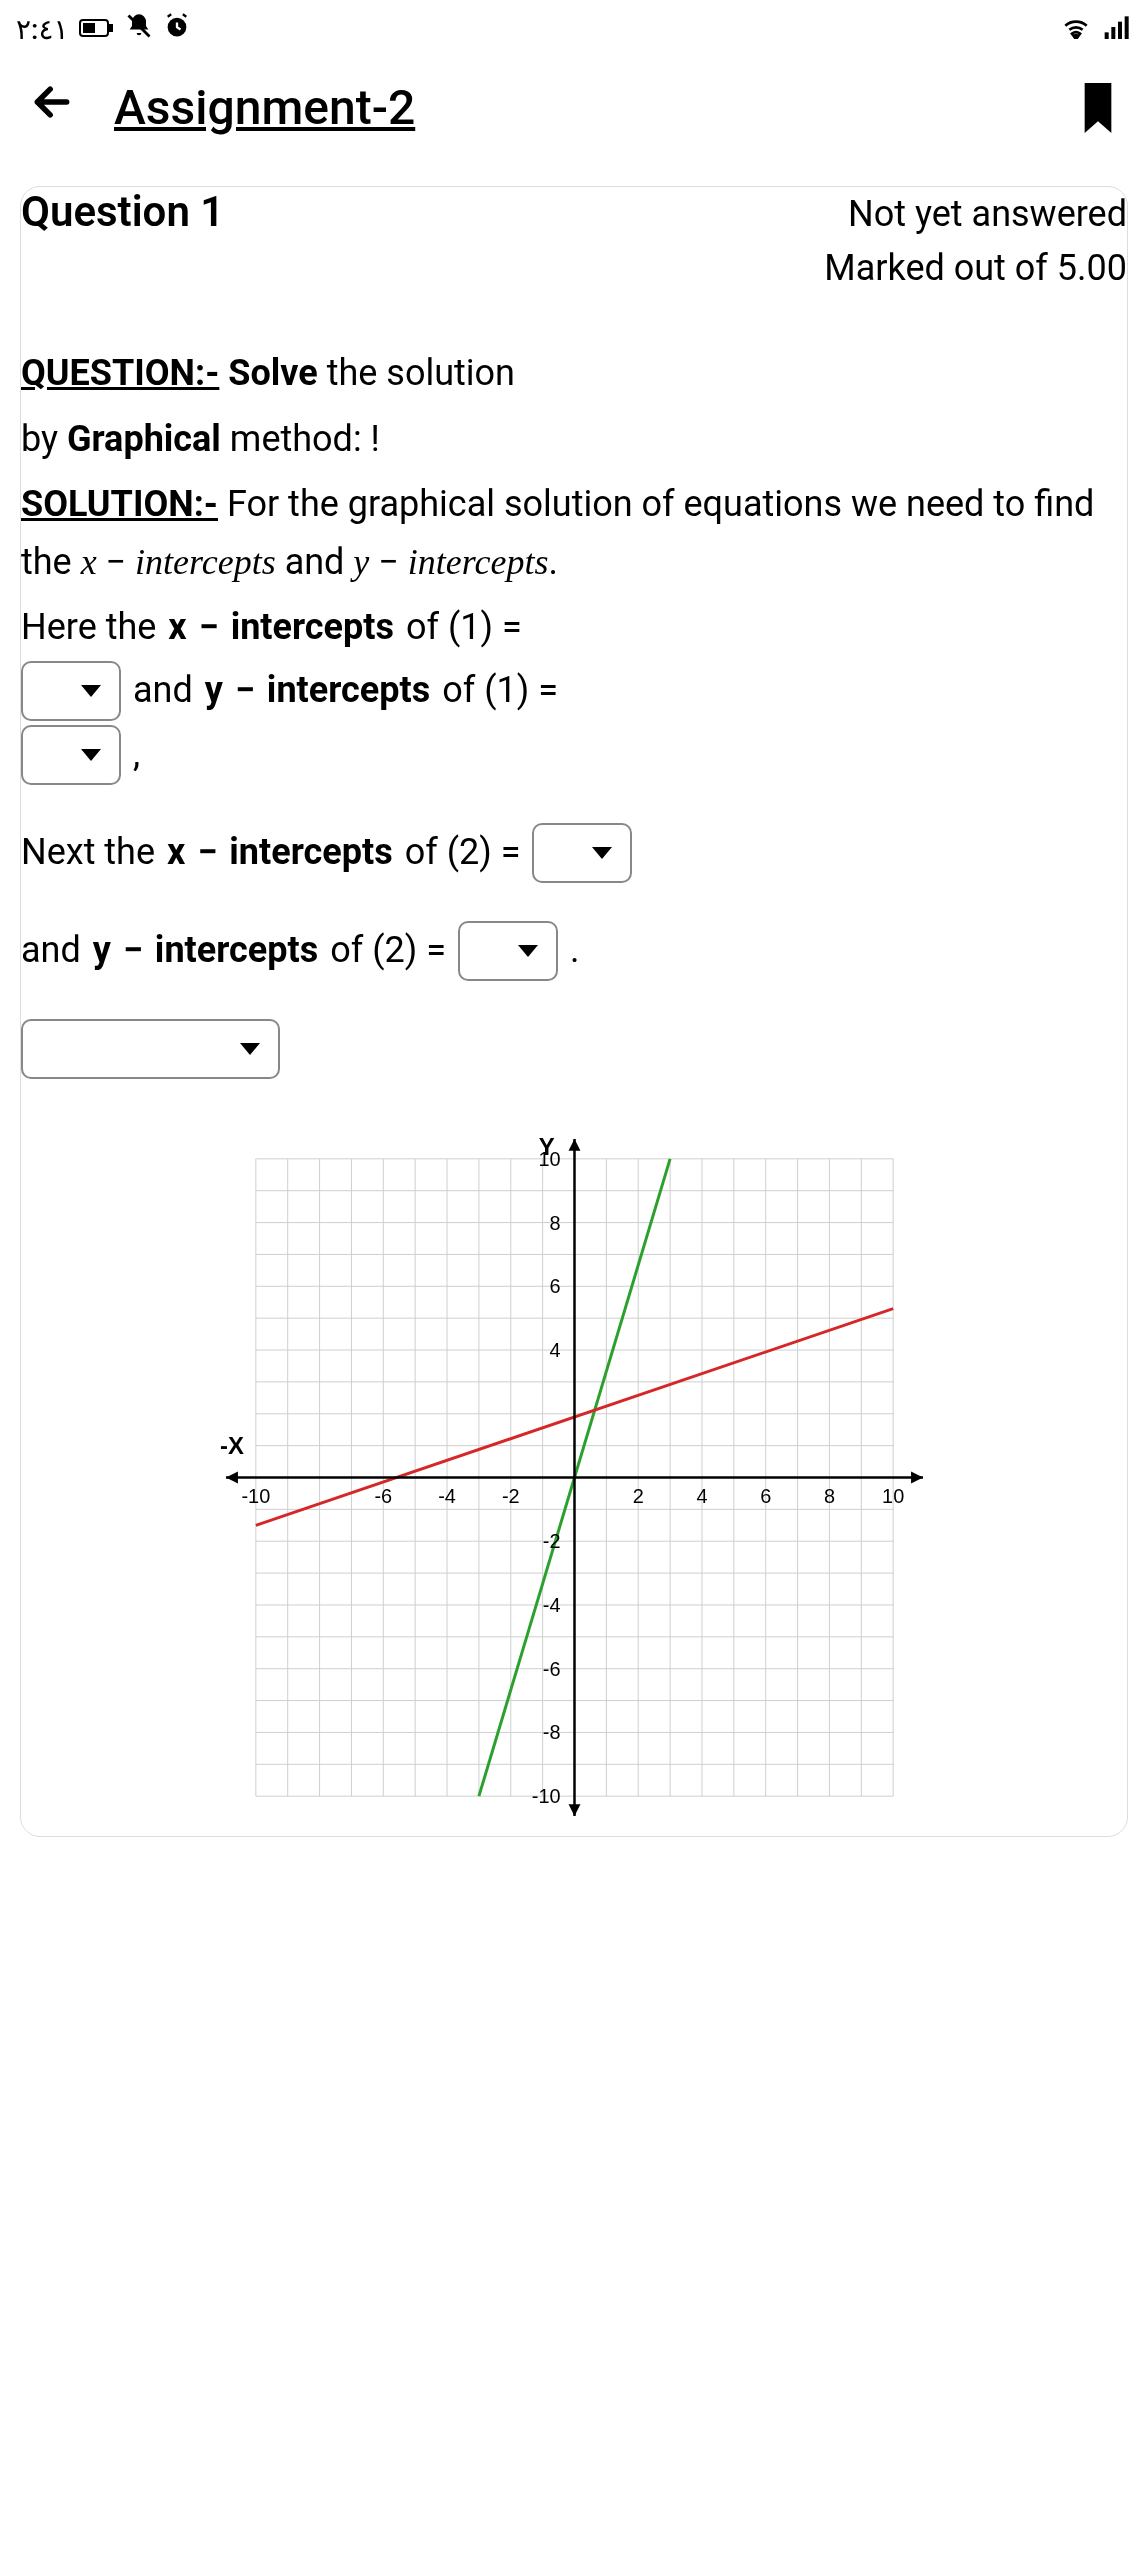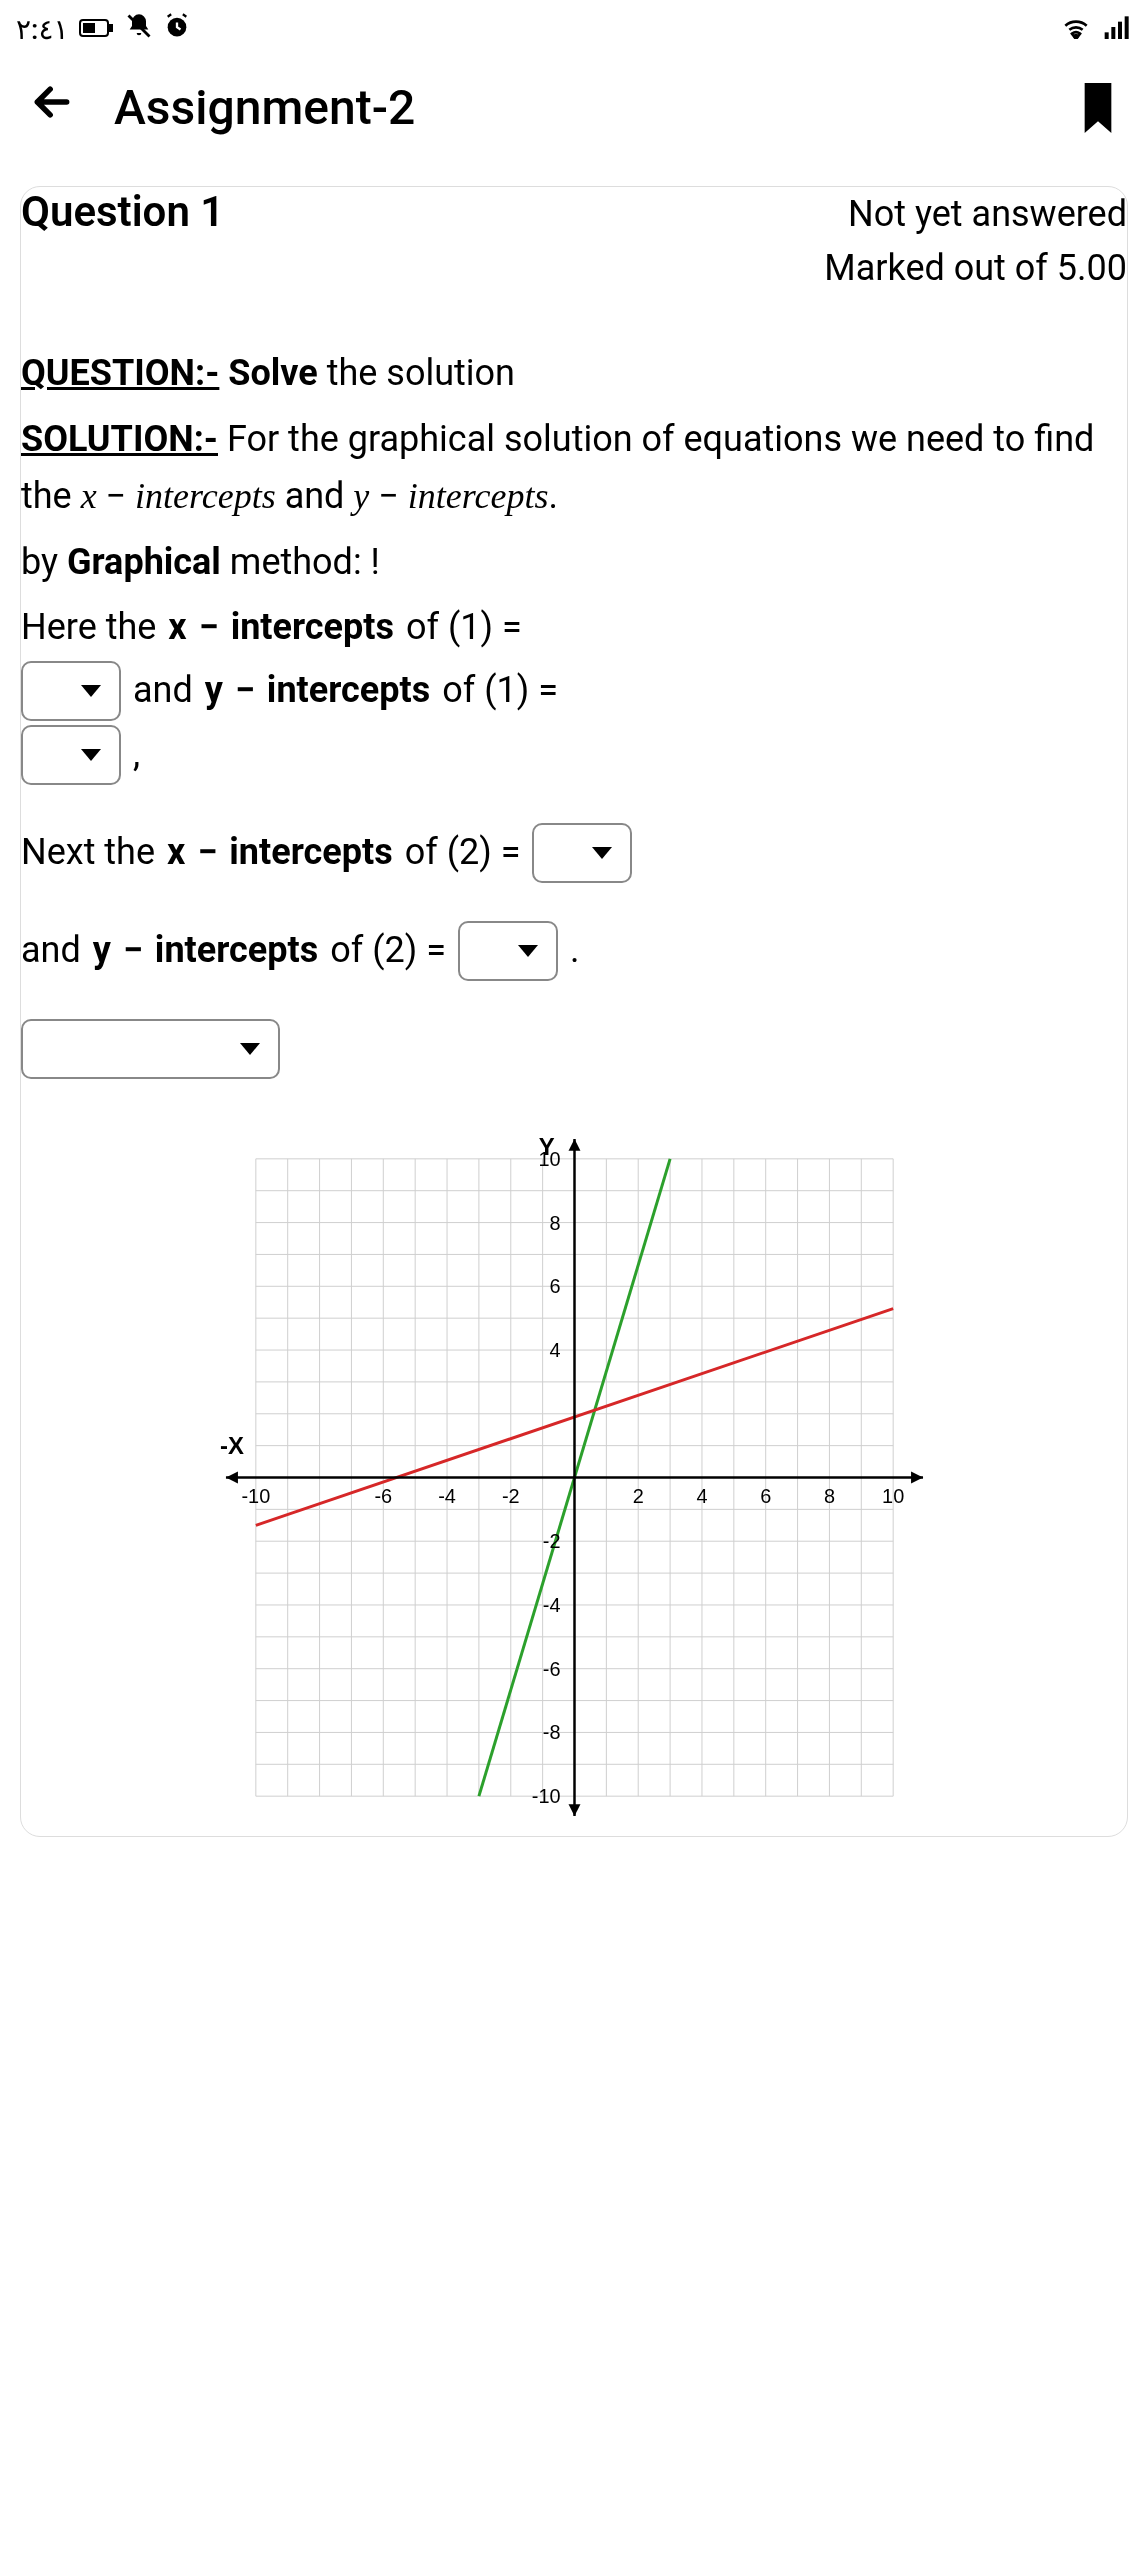--- a/index.html
+++ b/index.html
@@ -25,20 +25,21 @@
     padding: 20px 30px;
     gap: 40px;
   }
   .back-arrow {
     font-size: 48px;
     font-weight: bold;
   }
   .page-title {
     font-size: 48px;
     font-weight: 500;
+    text-decoration: underline;
   }
   .bookmark {
     margin-left: auto;
     width: 40px;
     height: 50px;
   }
   .question-card {
     margin: 30px 20px;
     border: 1px solid #ddd;
     border-radius: 20px;
@@ -156,26 +157,26 @@
       <div>Not yet answered</div>
       <div>Marked out of 5.00</div>
     </div>
   </div>
 
   <div class="q-body">
     <p>
       <span class="bold underline">QUESTION:-</span><span class="bold"> Solve</span><span> the solution</span>
     </p>
     <p>
+      <span>by </span><span class="bold">Graphical</span><span> method: !</span>
+    </p>
+
+    <p>
       <span class="bold underline">SOLUTION:-</span><span> For the graphical solution of equations we need to find the </span><span class="math">x</span><span> − </span><span class="math">intercepts</span>
       <span> and </span><span class="math">y</span><span> − </span><span class="math">intercepts</span><span>.</span>
-    </p>
-
-    <p>
-      <span>by </span><span class="bold">Graphical</span><span> method: !</span>
     </p>
 
     <div class="flow-line">
       <span>Here the </span>
       <span class="bold">x</span>
       <span class="bold"> − </span>
       <span class="bold">intercepts</span>
       <span> of (1) = </span>
     </div>
 

